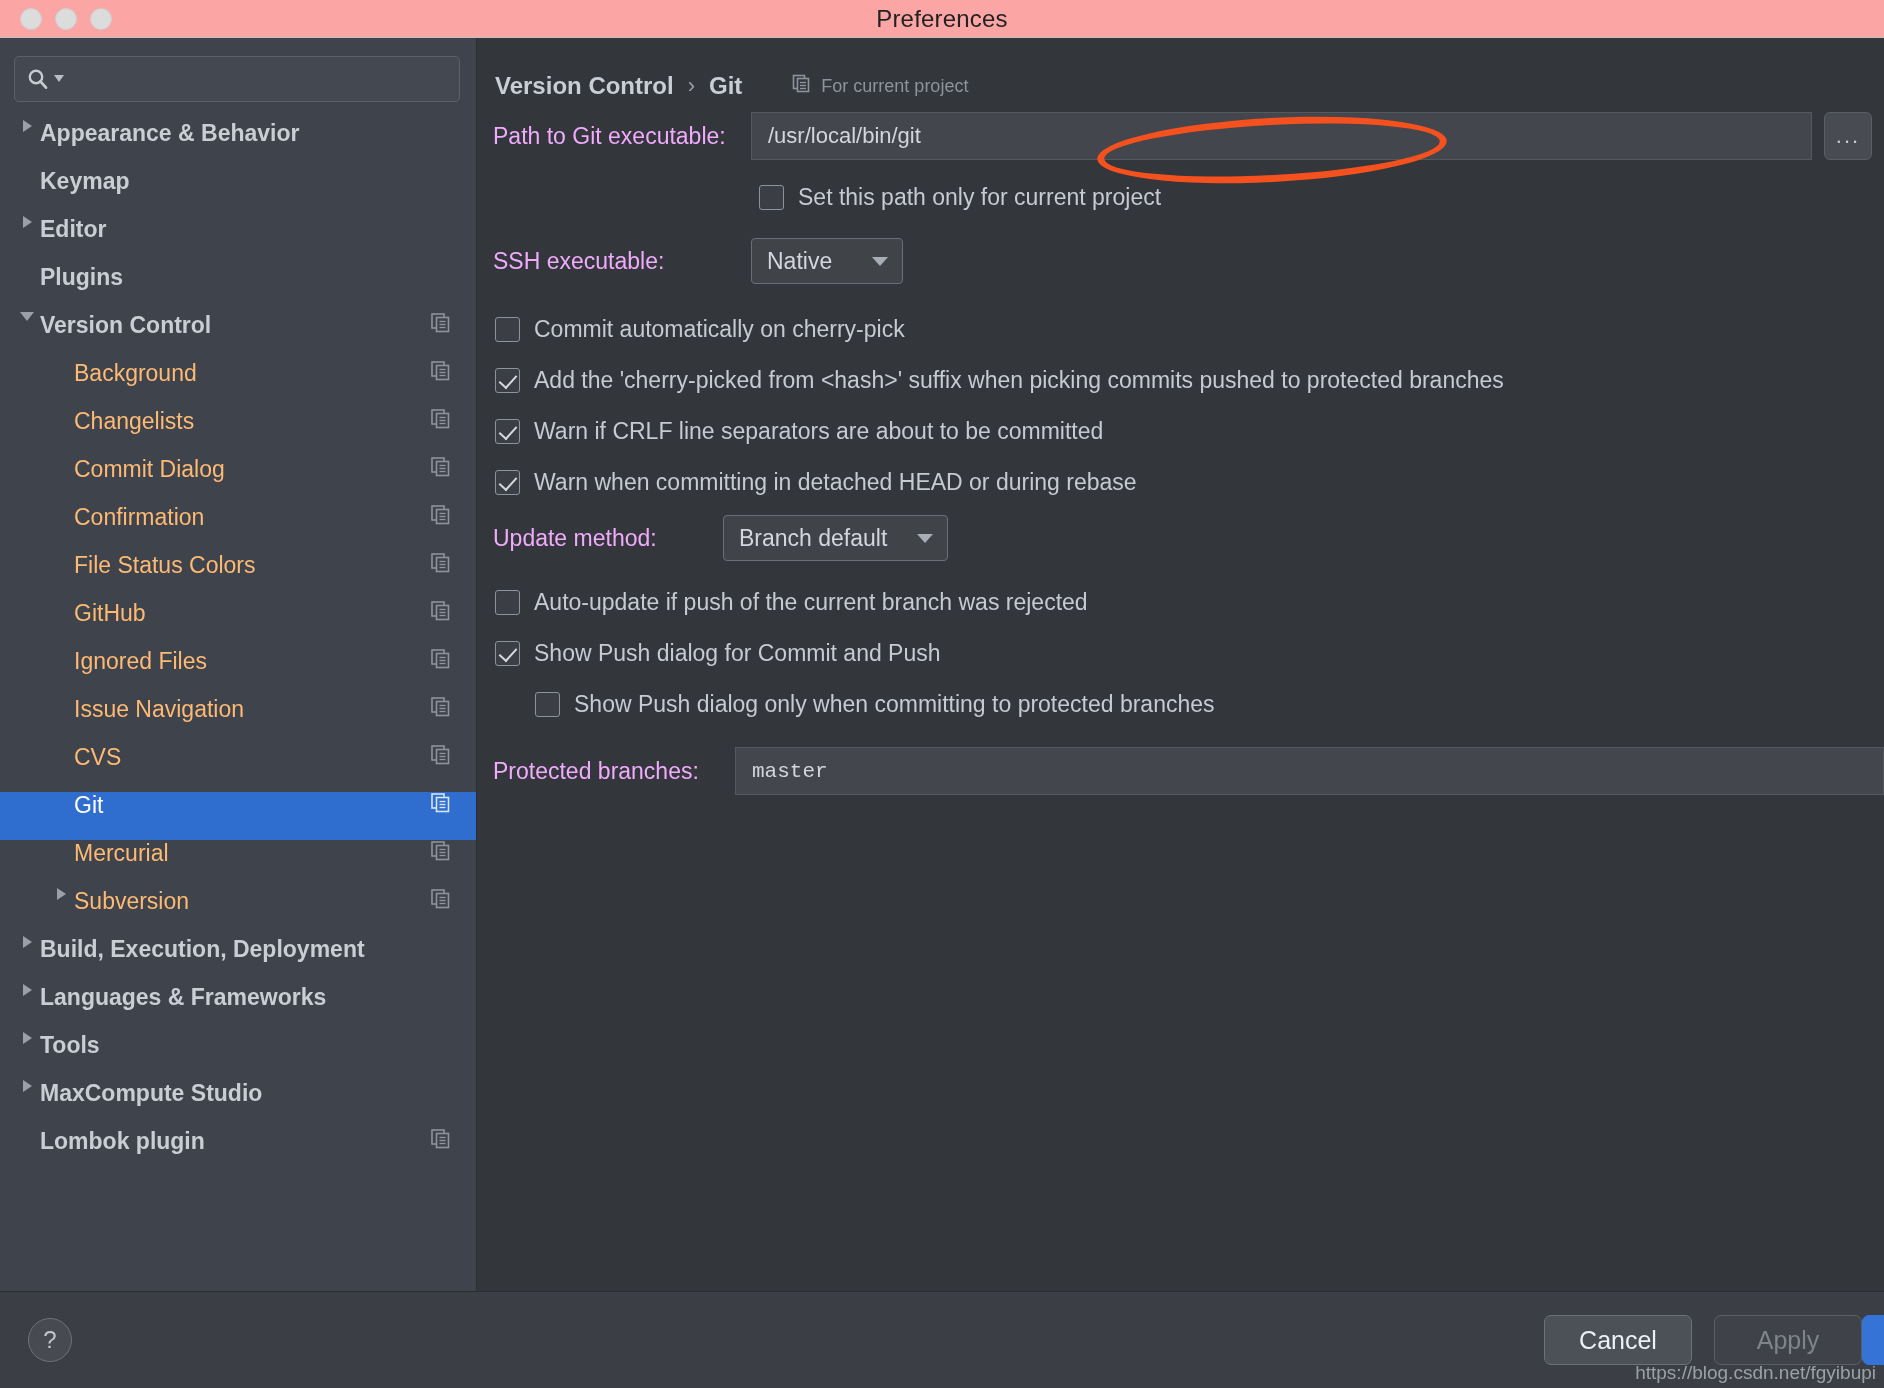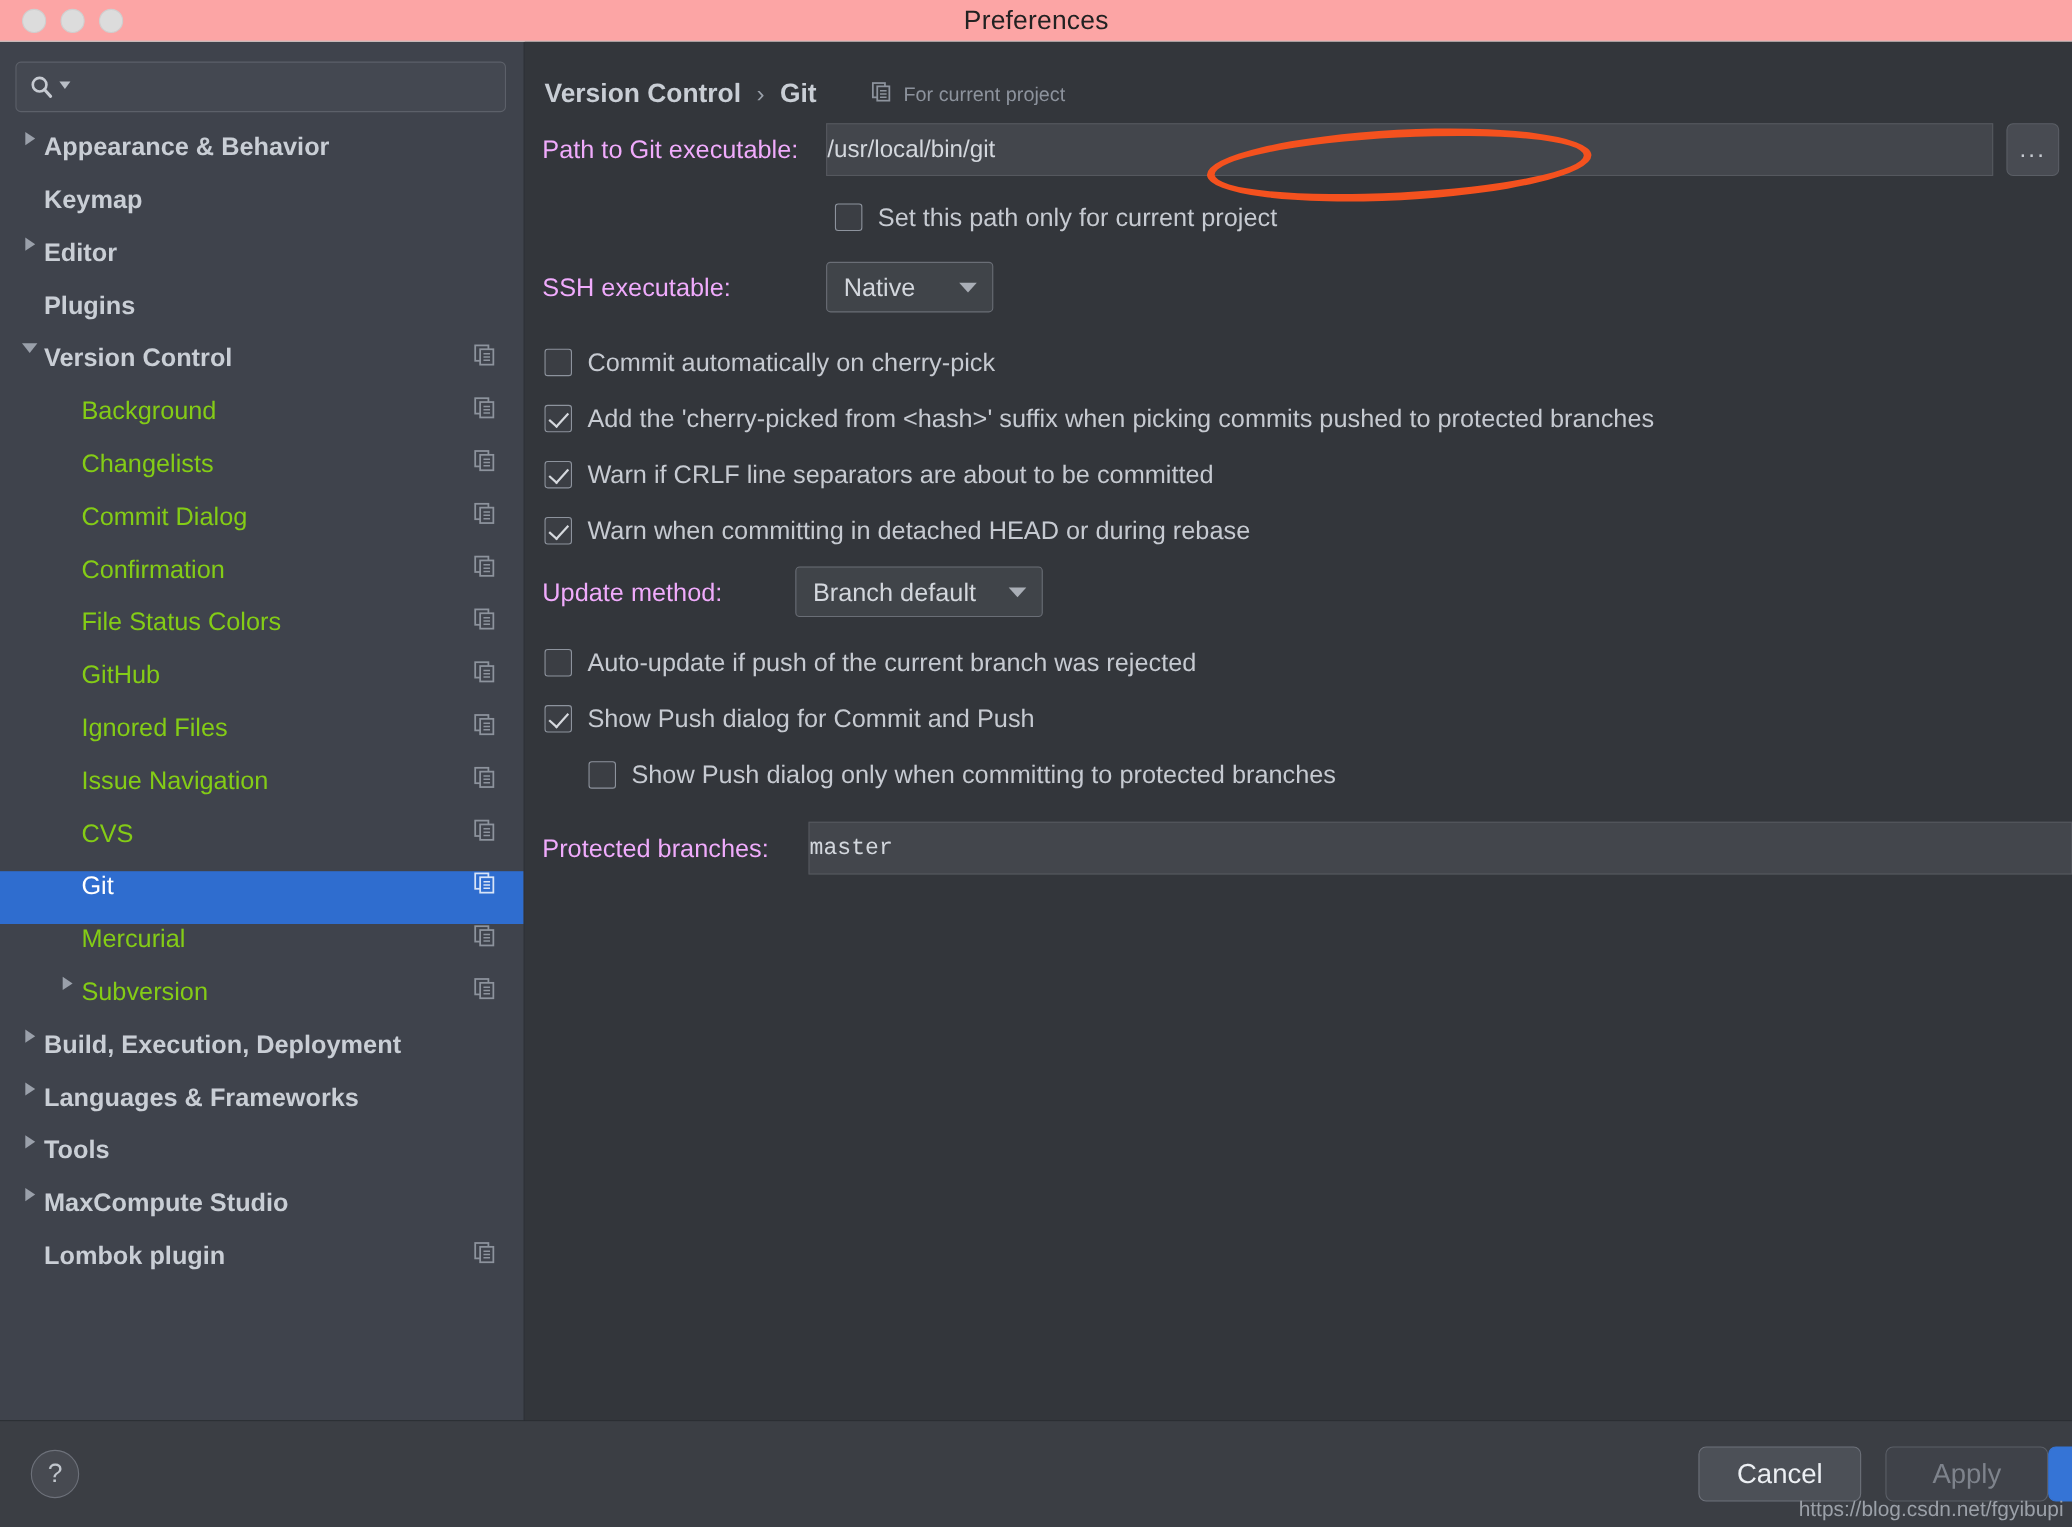--- a/index.html
+++ b/index.html
@@ -123,21 +123,21 @@
   }
   .tree-label {
     flex: 1 1 auto;
     font-size: 23px;
     color: #c6cad1;
     white-space: nowrap;
   }
   .tree-row.lvl0 .arrow-slot { margin-left: 14px; }
   .tree-row.lvl0 .tree-label { font-weight: bold; color: #c9ced5; }
   .tree-row.lvl1 .arrow-slot { margin-left: 48px; }
-  .tree-row.lvl1 .tree-label { font-weight: normal; color: #84cc16; }
+  .tree-row.lvl1 .tree-label { font-weight: normal; color: #fdba74; }
   .tree-row.selected .tree-label { color: #ffffff; }
   .copy-icon { flex: 0 0 auto; display: flex; align-items: center; }
 
   
   #main {
     flex: 1 1 auto;
     background: #33363b;
     position: relative;
     padding: 0 0 0 0;
     overflow: hidden;
@@ -176,21 +176,21 @@
     color: #f0abfc;
     white-space: nowrap;
   }
   #path-label { width: 258px; }
   .text-input {
     height: 48px;
     background: #43464c;
     border: 1px solid #55585e;
     color: #d3d7dd;
     font-size: 22px;
-    padding: 0 0;
+    padding: 0 16px;
     outline: none;
     font-family: "Liberation Sans", sans-serif;
   }
   #path-input { flex: 1 1 auto; }
   #browse-btn {
     width: 48px; height: 48px;
     margin-left: 12px;
     border-radius: 6px;
     border: 1px solid #5a5e65;
     background: #484b52;

